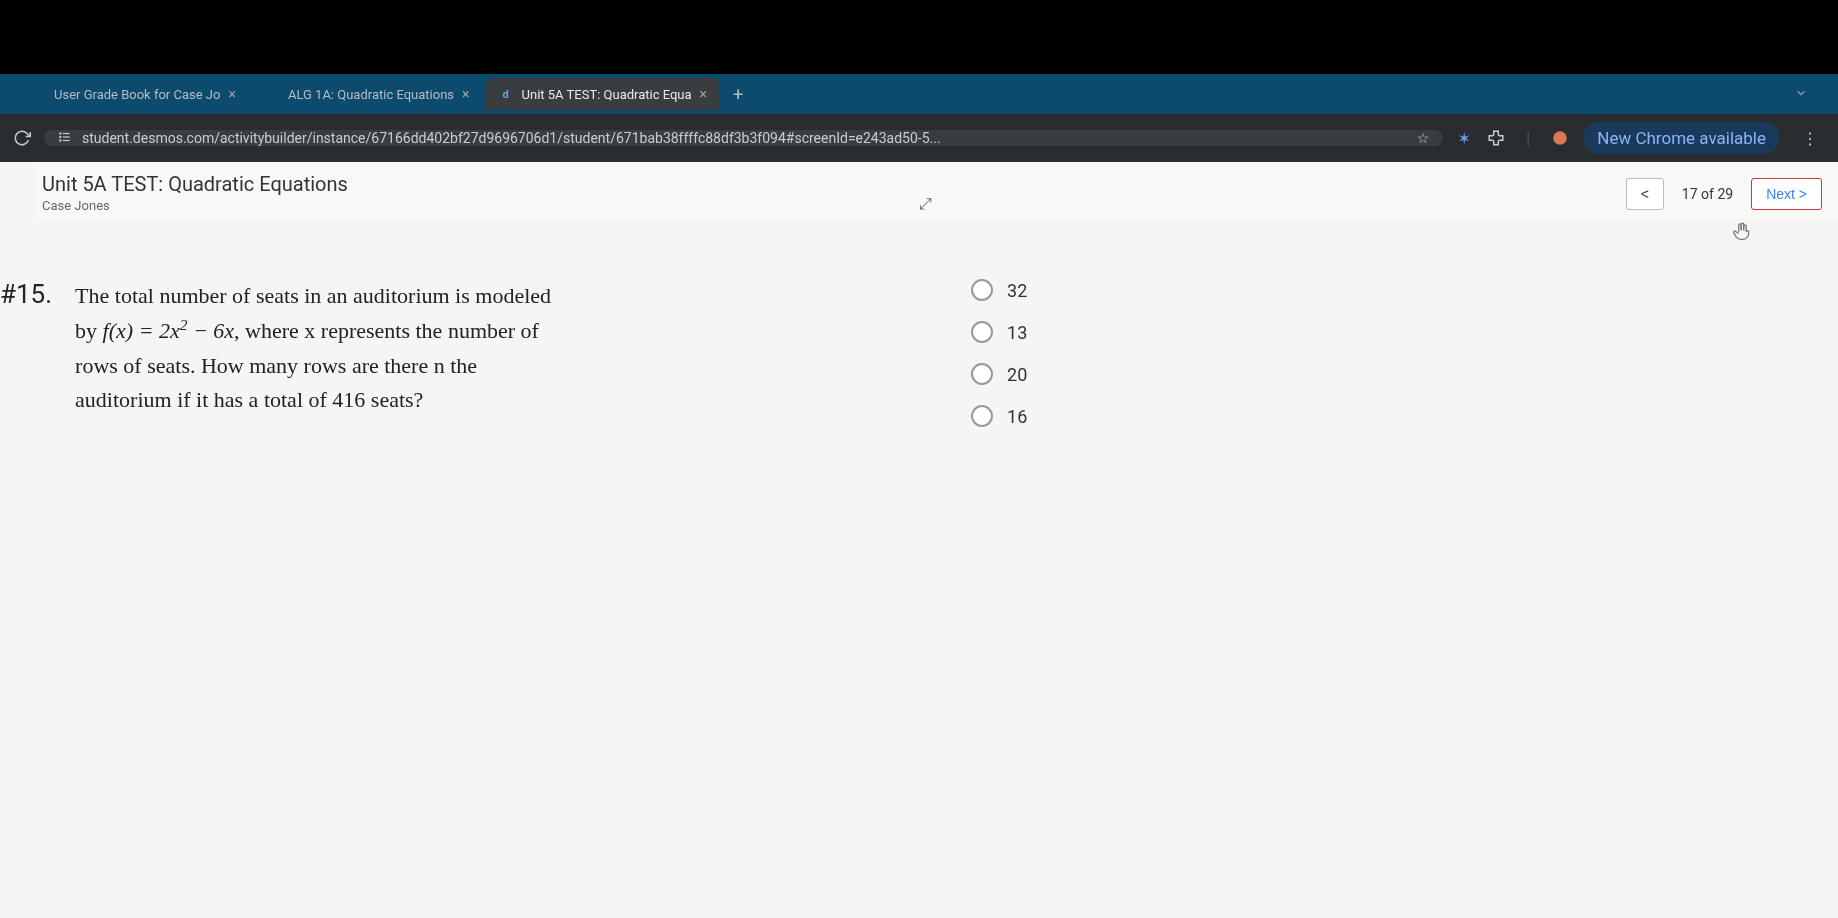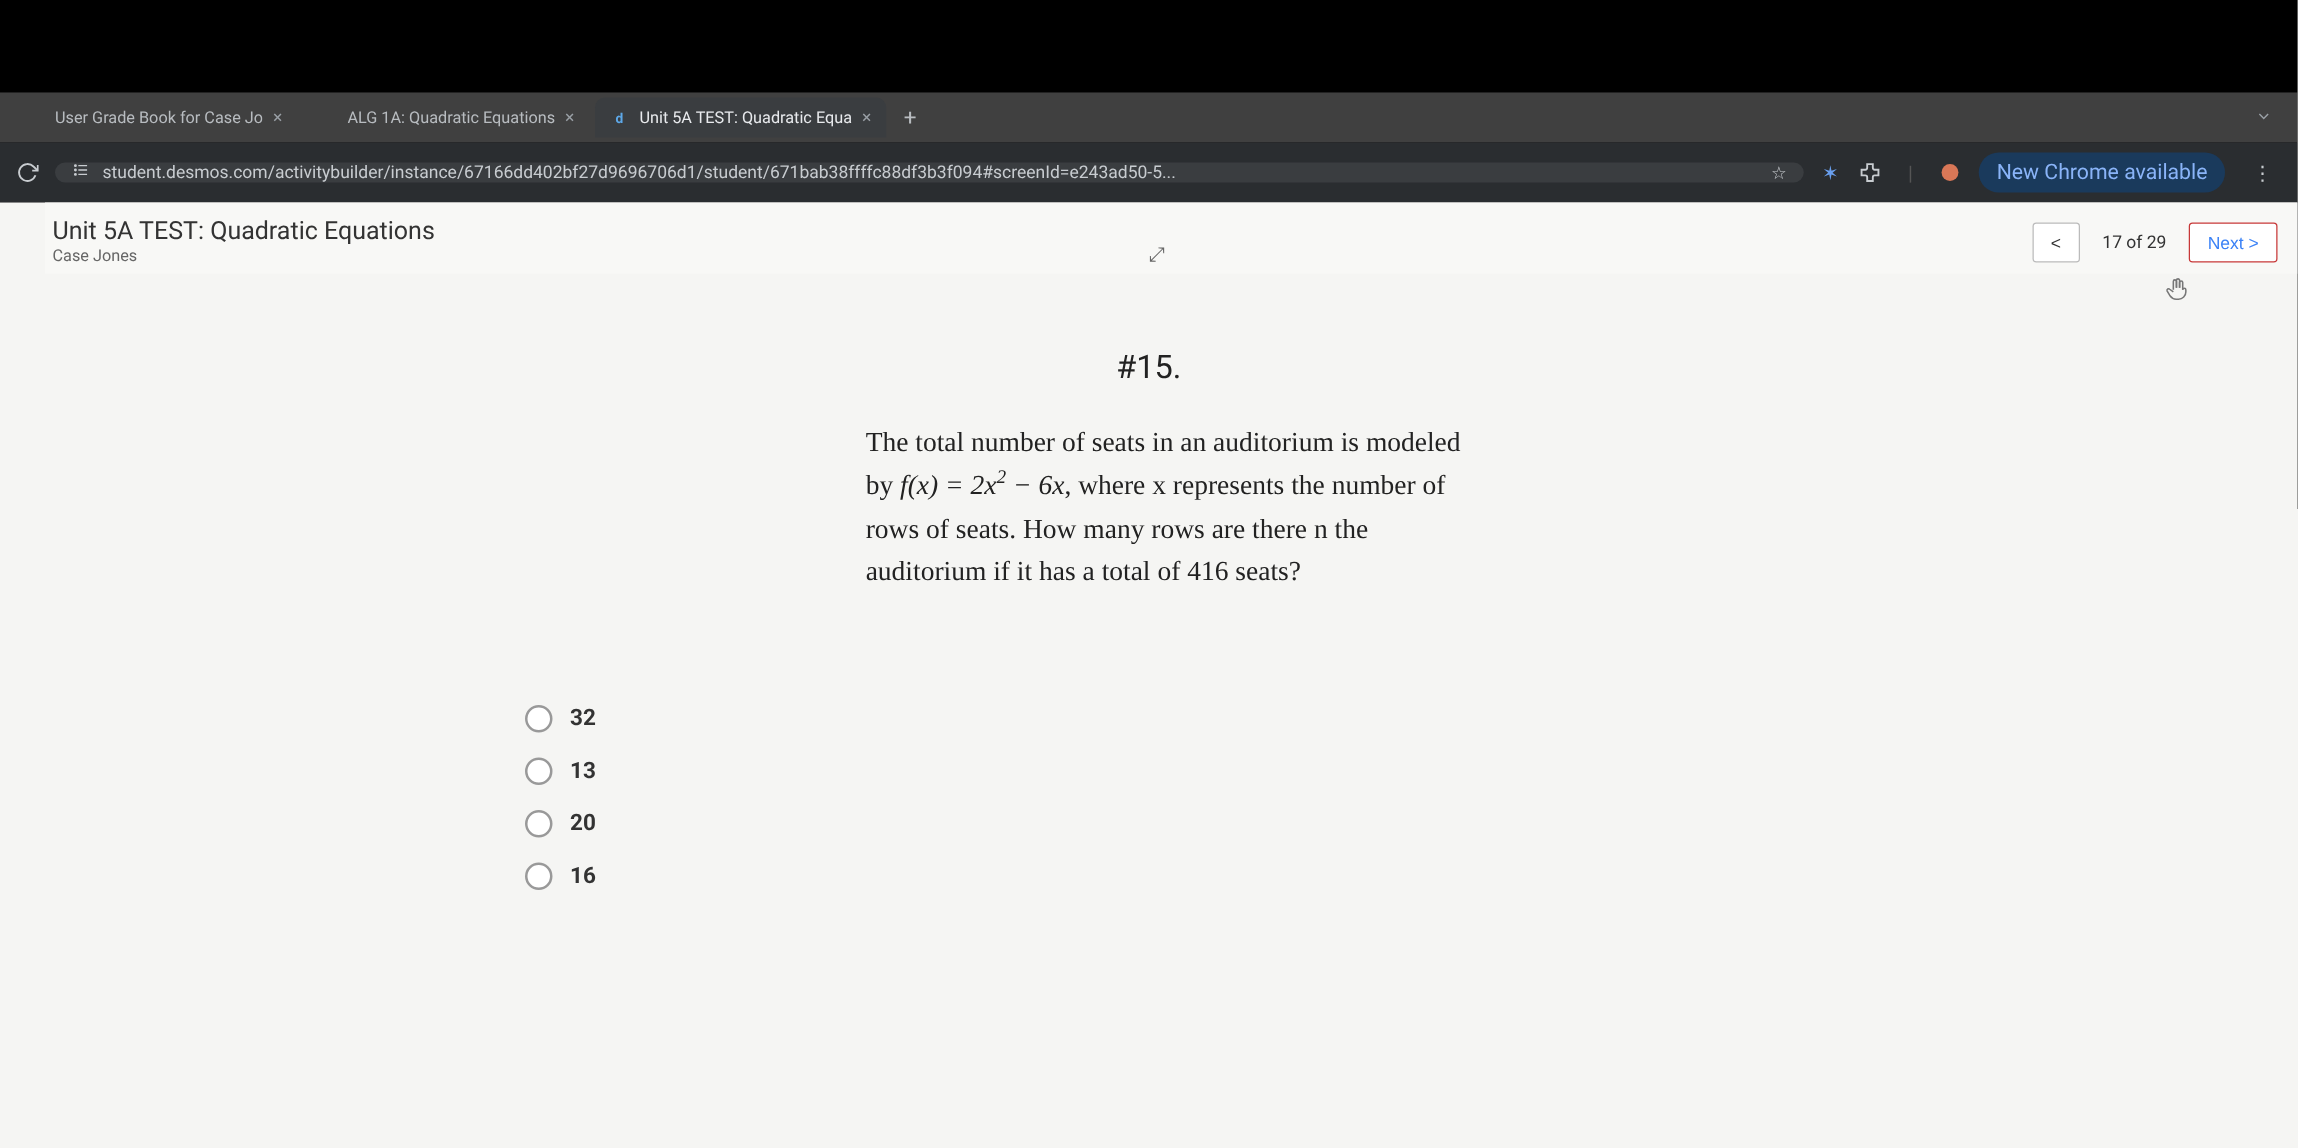--- a/index.html
+++ b/index.html
@@ -6,24 +6,24 @@
     body {
       font-family: -apple-system, BlinkMacSystemFont, "Segoe UI", Roboto, sans-serif;
       background: #0a0a0a;
       width: 1838px;
       height: 918px;
       overflow: hidden;
     }
     .window-top-black { height: 74px; background: #000; }
     .tab-bar {
       height: 40px;
-      background: #404040;
-      display: flex;
-      align-items: center;
-      padding: 0 8px;
+      background: #0c4a6e;
+      display: flex;
+      align-items: center;
+      padding: 0 18px;
       gap: 4px;
     }
     .tab {
       display: flex;
       align-items: center;
       gap: 8px;
       padding: 8px 12px;
       color: #b8bcc0;
       font-size: 13px;
       border-radius: 8px 8px 0 0;
@@ -97,42 +97,40 @@
       font-size: 14px;
       color: #333;
       border-radius: 3px;
       cursor: pointer;
     }
     .next-btn { border-color: #c73838; color: #3b82f6; }
     .page-indicator { font-size: 14px; color: #333; padding: 0 6px;}
     .question-body {
       padding: 60px 0 0 0;
       display: flex;
-      flex-direction: column;
-      align-items: center;
+      flex-direction: row;
     }
     .question-num { font-size: 26px; color: #222; margin-bottom: 28px; }
     .question-text {
       font-size: 22px;
       color: #222;
       line-height: 1.55;
       max-width: 640px;
       font-family: Georgia, "Times New Roman", serif;
       margin-bottom: 90px;
       margin-left: 23px;
     }
     .formula { font-style: italic; font-family: Georgia, serif; }
     .formula sup { font-size: 0.7em; }
     .options {
       align-self: flex-start;
       margin-left: 420px;
       display: flex;
       flex-direction: column;
       gap: 20px;
-      font-weight: bold;
     }
     .option-row { display: flex; align-items: center; gap: 14px; cursor: pointer; }
     .radio-circle {
       width: 22px; height: 22px;
       border: 2px solid #999;
       border-radius: 50%;
       background: #fff;
     }
     .option-label { font-size: 18px; color: #333; }
     .cursor-hand {

